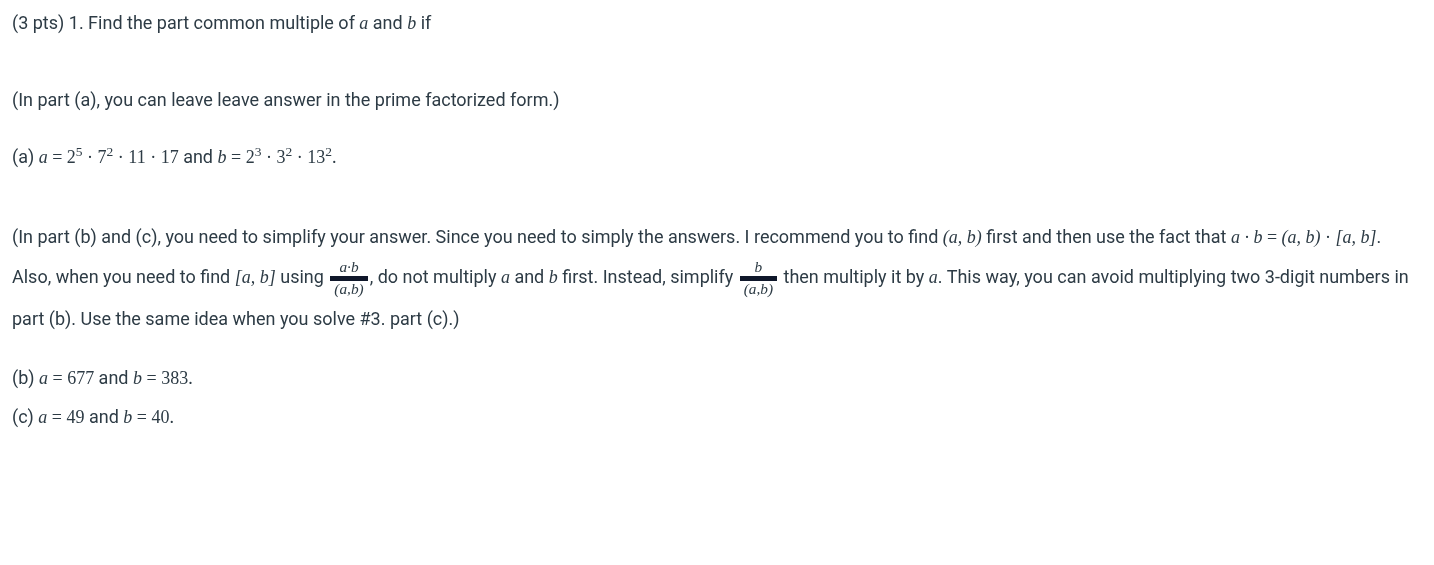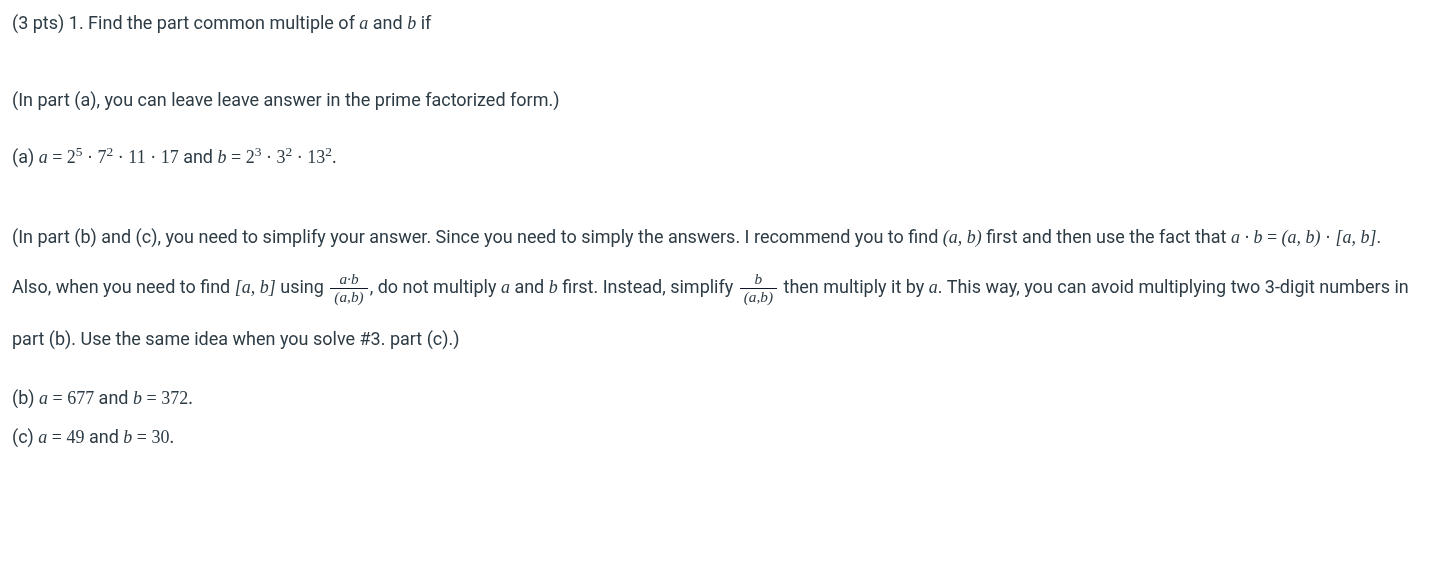--- a/index.html
+++ b/index.html
@@ -24,29 +24,29 @@
       font-style: normal;
     }
     .frac {
       display: inline-block;
       vertical-align: middle;
       text-align: center;
       font-family: "Times New Roman", Times, serif;
       font-style: italic;
       font-size: 0.85em;
       line-height: 1.1;
-      margin: 16px 2px;
+      margin: 4px 2px;
     }
     .frac .num {
       display: block;
       padding: 0 4px;
     }
     .frac .den {
       display: block;
-      border-top: 1px solid #0f172a;
+      border-top: 5px solid #0f172a;
       padding: 0 4px;
     }
     p {
       margin: 0 0 8px 0;
     }
     .spacer {
       height: 38px;
     }
     .spacer-sm {
       height: 18px;
@@ -73,18 +73,18 @@
 
 <div class="spacer"></div>
 
 <p style="line-height:2;">
   <span>(In part (b) and (c), you need to simplify your answer. Since you need to simply the answers. I recommend you to find </span><span class="math">(<span style="font-style:italic">a</span>, <span style="font-style:italic">b</span>)</span><span> first and then use the fact that </span><span class="math"><span>a</span> · <span>b</span></span><span class="math upright"> = </span><span class="math">(<span>a</span>, <span>b</span>)</span><span class="math upright"> · </span><span class="math">[<span>a</span>, <span>b</span>]</span><span>. Also, when you need to find </span><span class="math">[<span>a</span>, <span>b</span>]</span><span> using </span><span class="frac"><span class="num">a·b</span><span class="den">(a,b)</span></span><span>, do not multiply </span><span class="math">a</span><span> and </span><span class="math">b</span><span> first. Instead, simplify </span><span class="frac"><span class="num">b</span><span class="den">(a,b)</span></span><span> then multiply it by </span><span class="math">a</span><span>. This way, you can avoid multiplying two 3-digit numbers in part (b). Use the same idea when you solve #3. part (c).)</span>
 </p>
 
 <div class="spacer-sm"></div>
 
 <p>
-  <span>(b) </span><span class="math">a</span><span class="math upright"> = </span><span class="math upright">677</span><span> and </span><span class="math">b</span><span class="math upright"> = </span><span class="math upright">372.</span>
+  <span>(b) </span><span class="math">a</span><span class="math upright"> = </span><span class="math upright">677</span><span> and </span><span class="math">b</span><span class="math upright"> = </span><span class="math upright">383.</span>
 </p>
 
 <p>
-  <span>(c) </span><span class="math">a</span><span class="math upright"> = </span><span class="math upright">49</span><span> and </span><span class="math">b</span><span class="math upright"> = </span><span class="math upright">30.</span>
+  <span>(c) </span><span class="math">a</span><span class="math upright"> = </span><span class="math upright">49</span><span> and </span><span class="math">b</span><span class="math upright"> = </span><span class="math upright">40.</span>
 </p>
 
 </body></html>

